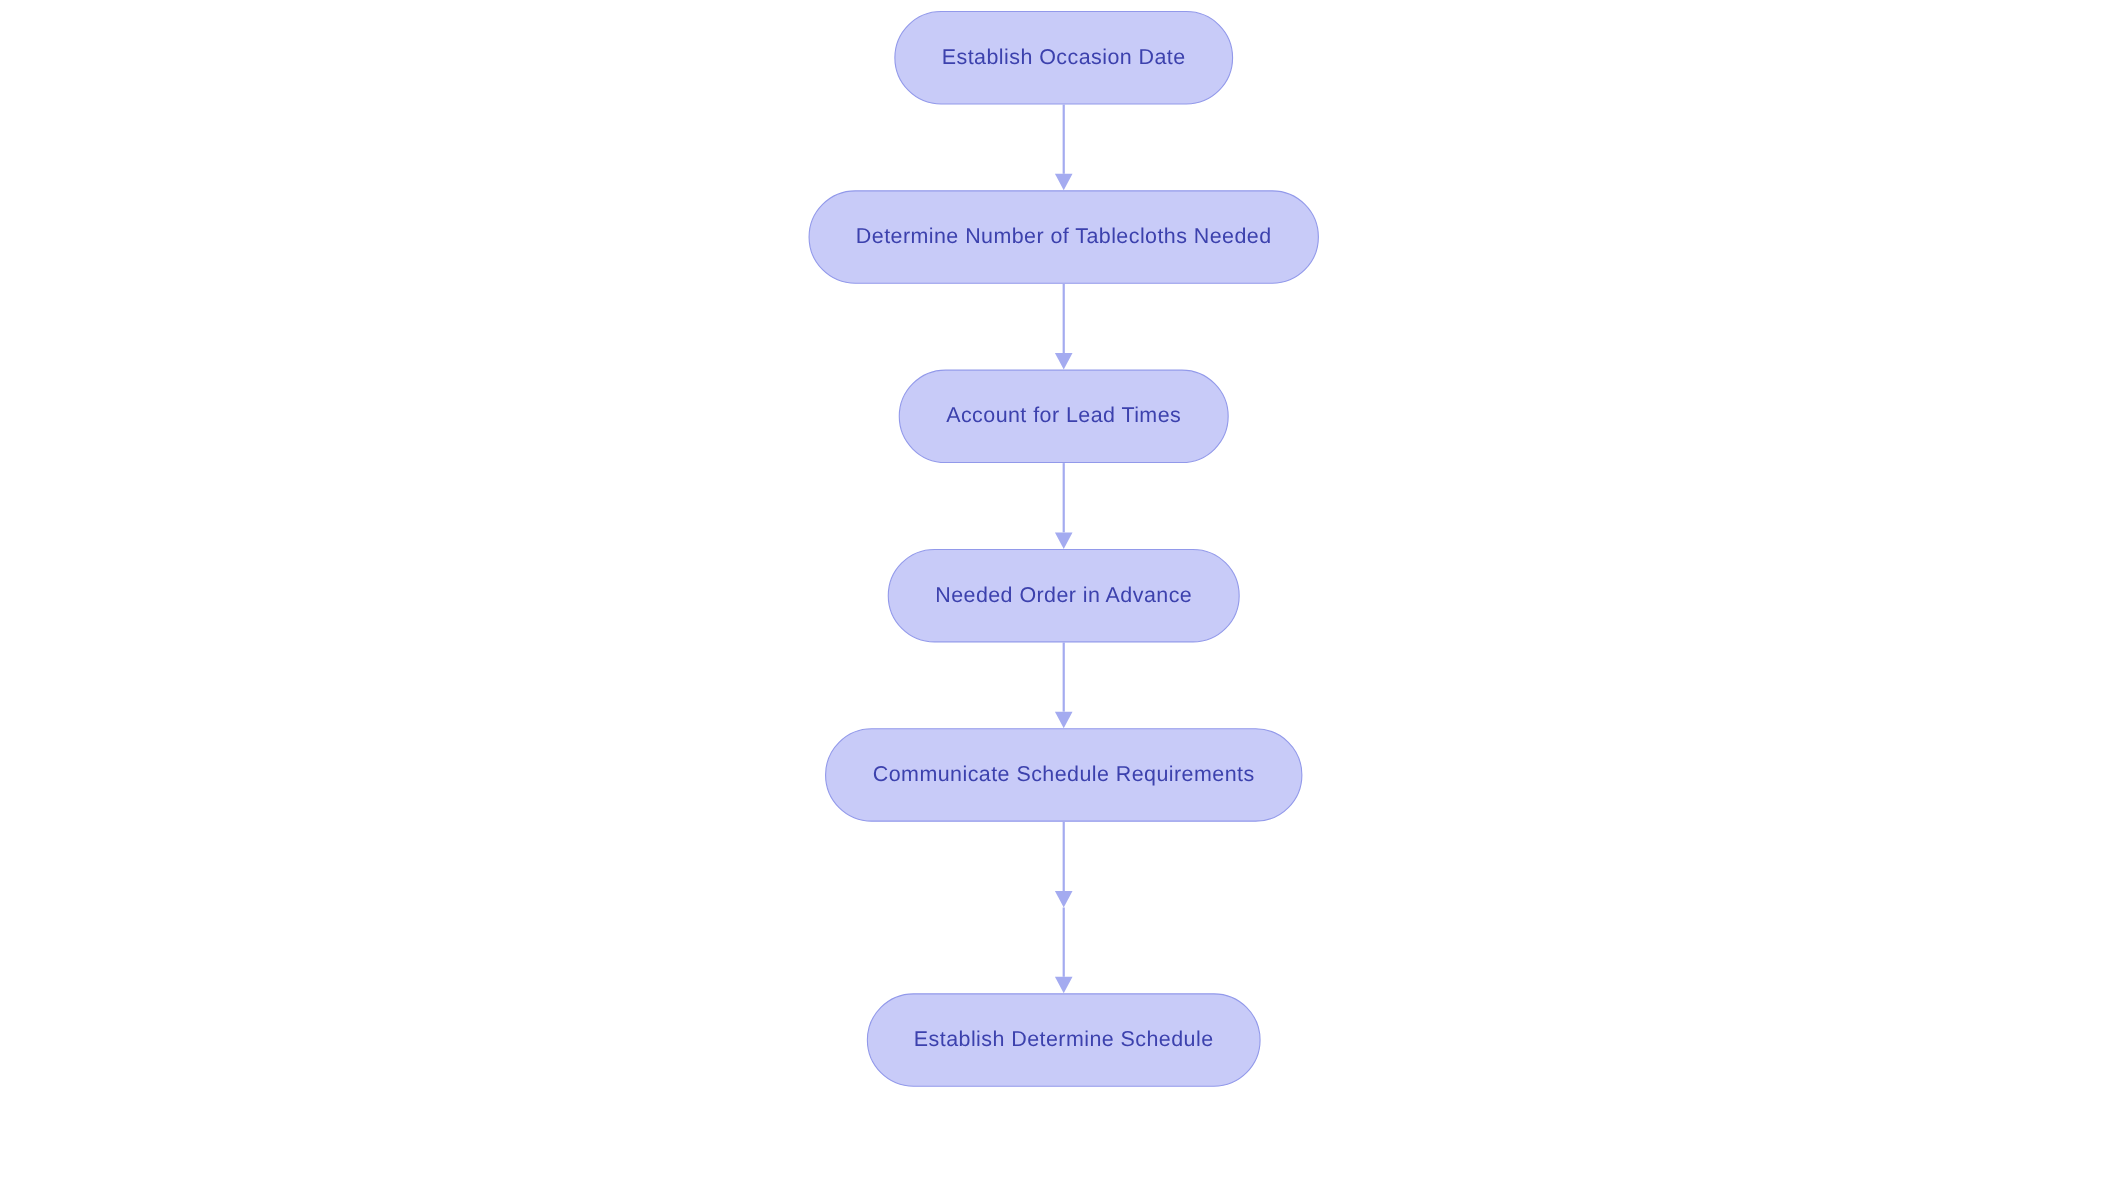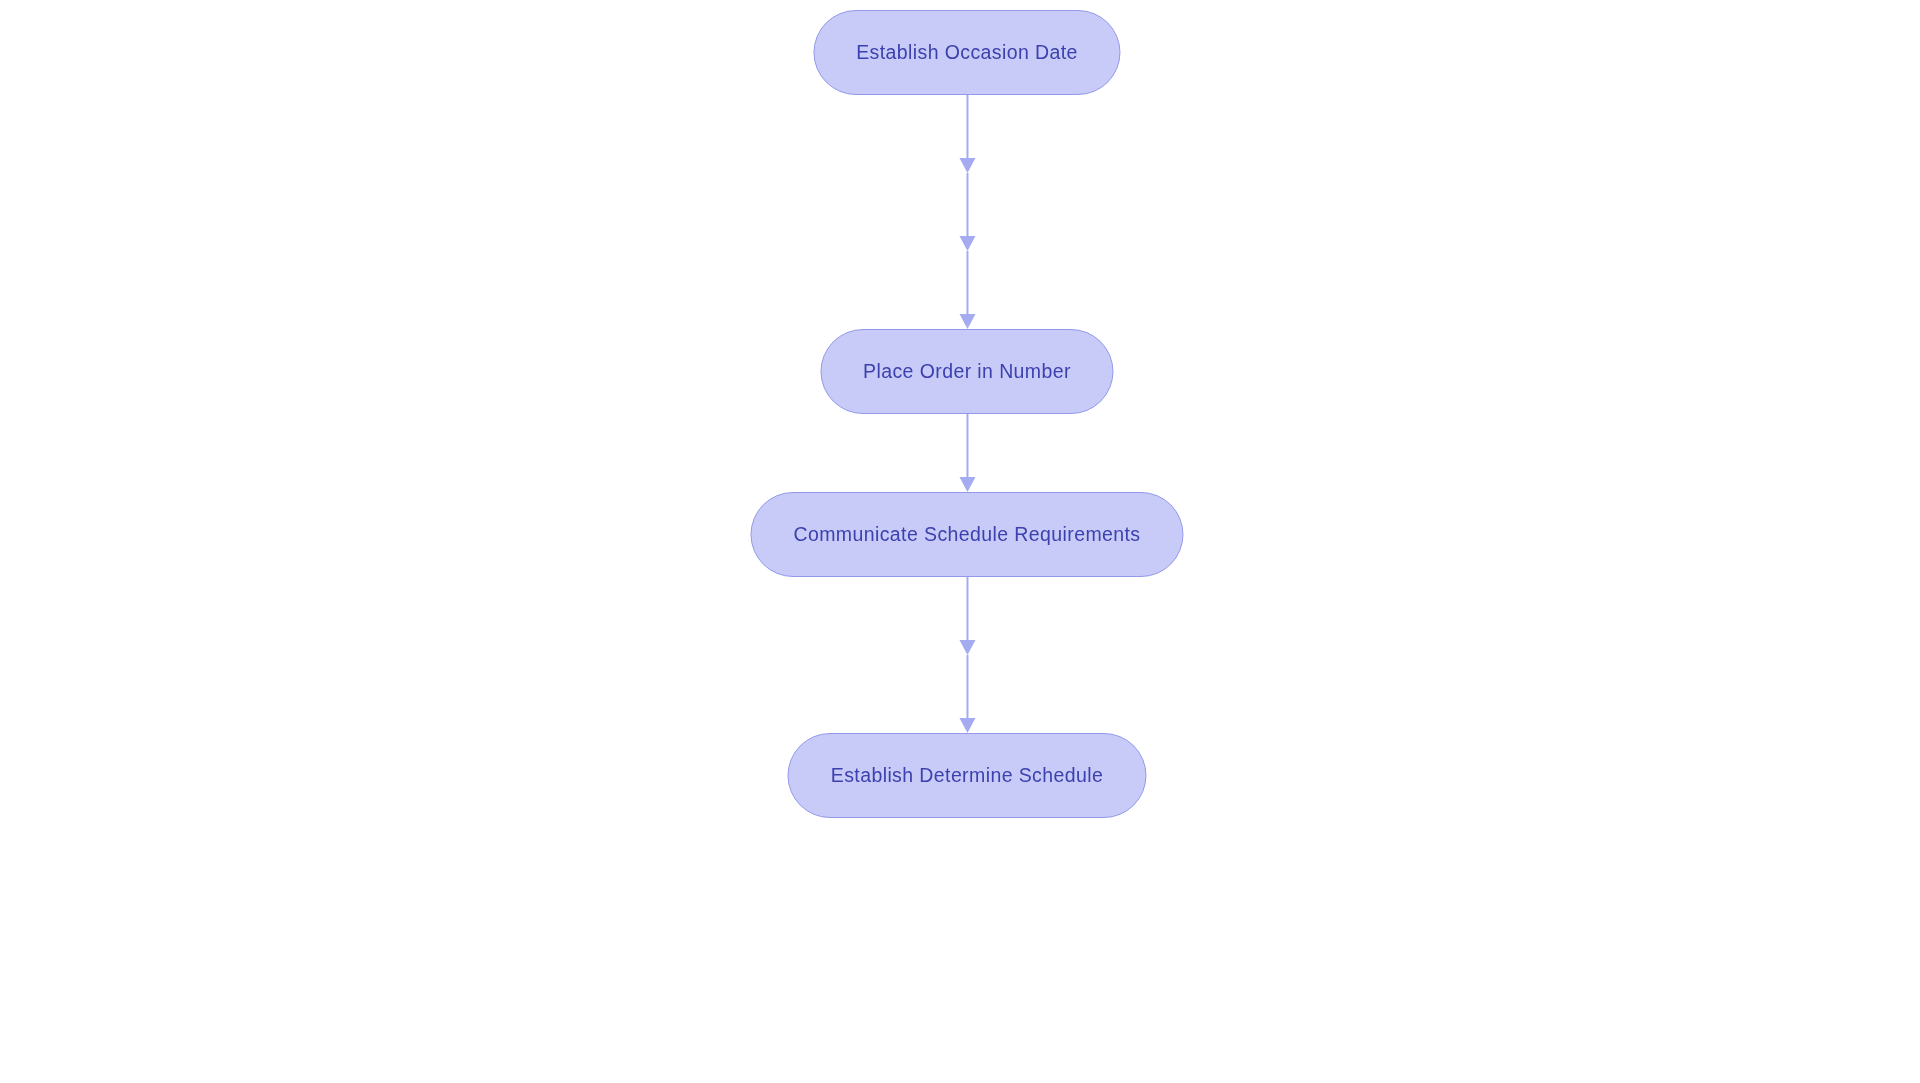--- a/index.html
+++ b/index.html
@@ -79,34 +79,40 @@
   <div class="flowchart" id="flowchart" style="--node-fill: #c8cbf8; --node-border: #9299ea; --node-text: #3c41ad; --arrow: #a4abf0;">
   <div class="node">
     <span class="node-label">Establish Occasion Date</span>
   </div>
 
   <div class="connector">
     <div class="line"></div>
     <div class="arrowhead"></div>
   </div>
 
-
-  <div class="connector">
-    <div class="line"></div>
-    <div class="arrowhead"></div>
+  <div class="node">
+    <span class="node-label">Determine Number of Tablecloths Needed</span>
   </div>
-
 
   <div class="connector">
     <div class="line"></div>
     <div class="arrowhead"></div>
   </div>
 
   <div class="node">
-    <span class="node-label">Place Order in Number</span>
+    <span class="node-label">Account for Lead Times</span>
+  </div>
+
+  <div class="connector">
+    <div class="line"></div>
+    <div class="arrowhead"></div>
+  </div>
+
+  <div class="node">
+    <span class="node-label">Needed Order in Advance</span>
   </div>
 
   <div class="connector">
     <div class="line"></div>
     <div class="arrowhead"></div>
   </div>
 
   <div class="node">
     <span class="node-label">Communicate Schedule Requirements</span>
   </div>

